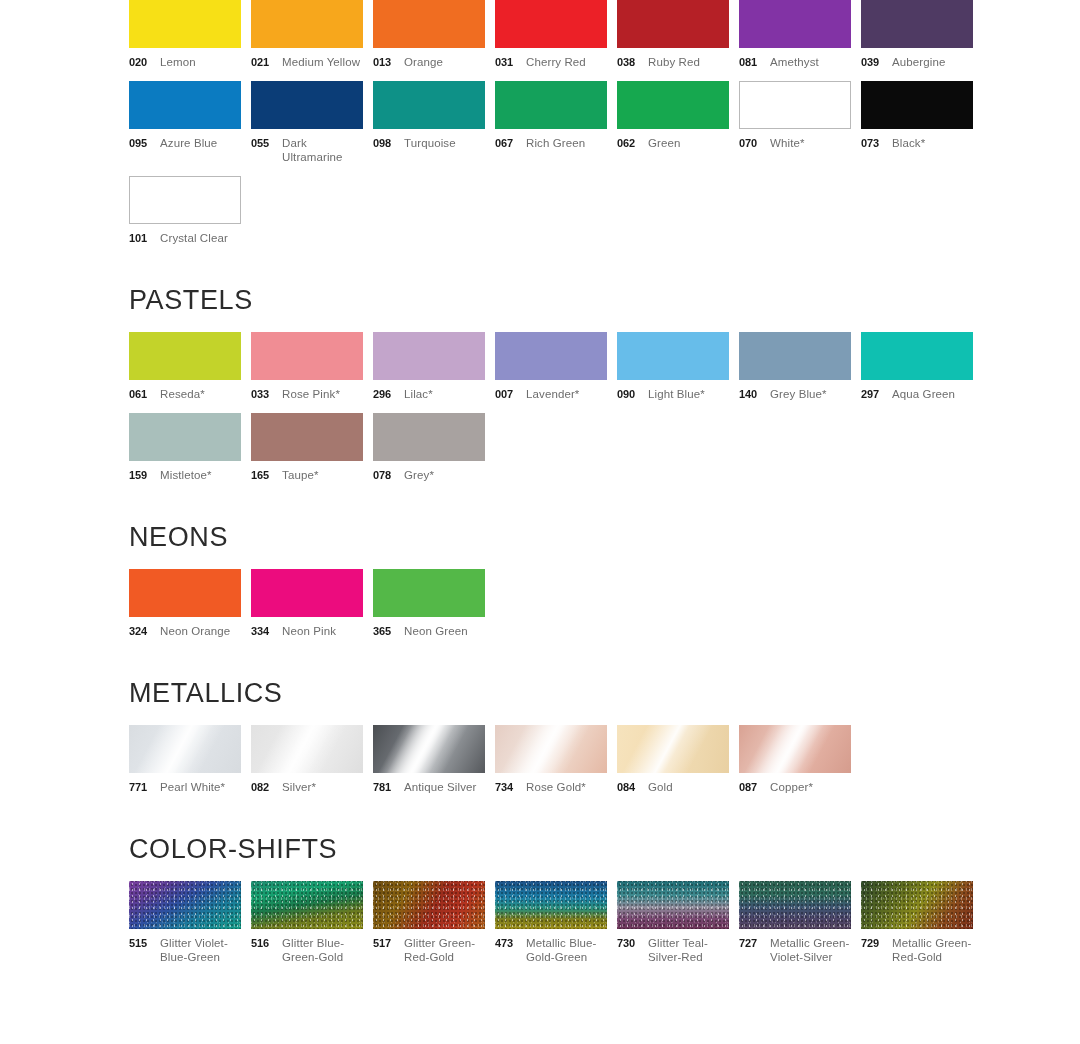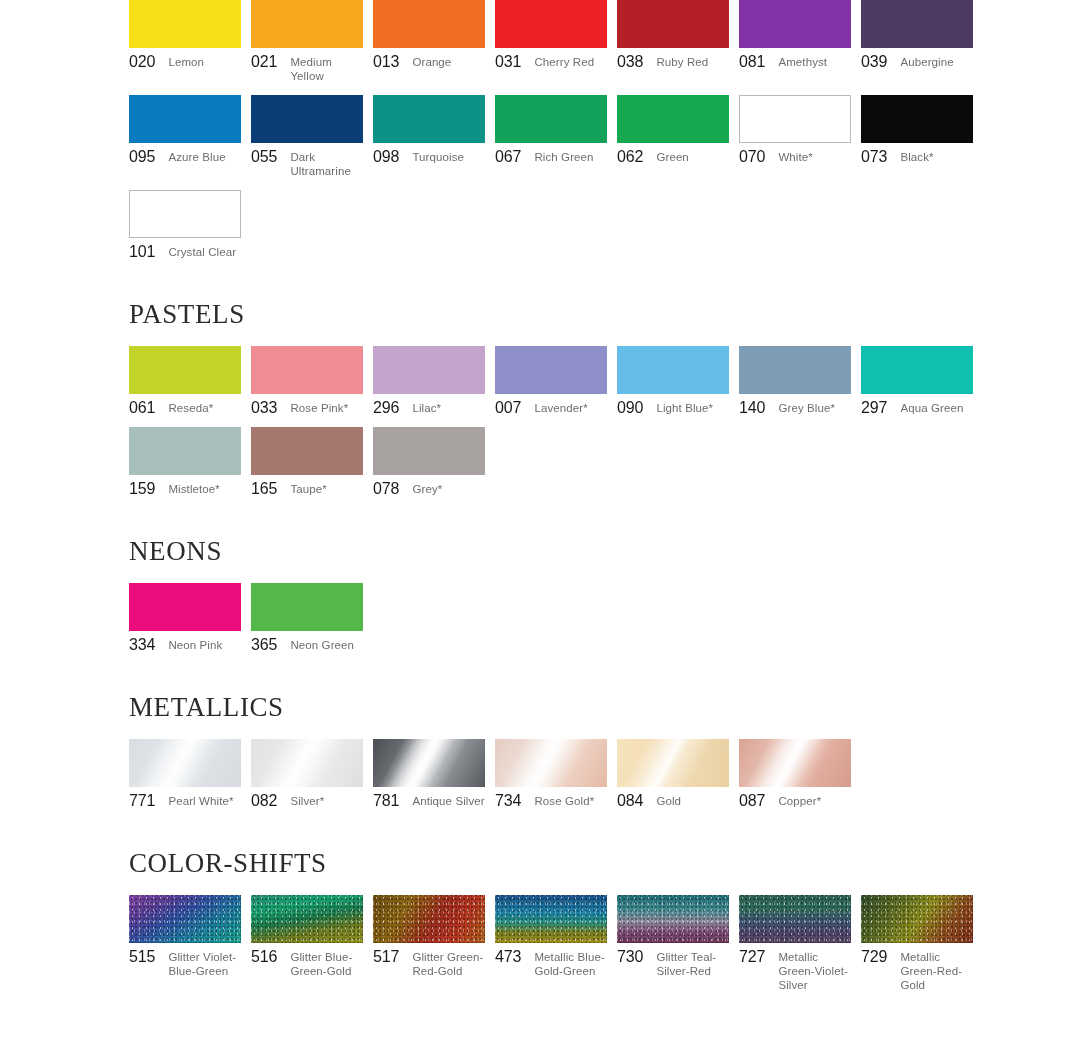--- a/index.html
+++ b/index.html
@@ -22,21 +22,21 @@
     width: 1080px;
     height: 1044px;
     padding: 0;
   }
 
   .section {
     padding-left: 129px;
   }
 
   .section-heading {
-    font-family: Liberation Serif, serif;
+    font-family: Liberation Sans, sans-serif;
     font-size: 27px;
     font-weight: 400;
     letter-spacing: 0.6px;
     color: #2b2b2b;
     line-height: 1;
     margin-top: 30px;
     margin-bottom: 18px;
   }
 
   .swatch-grid {
@@ -65,23 +65,23 @@
 
   .swatch-label {
     margin-top: 7px;
     font-size: 11.5px;
     line-height: 14px;
     display: flex;
     align-items: flex-start;
   }
 
   .swatch-code {
-    font-weight: 400;
+    font-weight: 700;
     color: #1a1a1a;
-    font-size: 16px;
+    font-size: 11px;
     letter-spacing: -0.1px;
     white-space: nowrap;
     flex: 0 0 auto;
   }
 
   .swatch-name {
     color: #6d6d6d;
     font-weight: 400;
     font-size: 11.5px;
     margin-left: 13px;
@@ -317,20 +317,27 @@
               <span class="swatch-code">078</span>
               <span class="swatch-name">Grey*</span>
             </div>
           </div>
         </div>
       </div>
       <div class="section">
         <div class="section-heading">NEONS</div>
         <div class="swatch-grid">
           <div class="swatch-cell">
+            <div class="swatch-chip" style="background: rgb(241, 90, 36);"></div>
+            <div class="swatch-label">
+              <span class="swatch-code">324</span>
+              <span class="swatch-name">Neon Orange</span>
+            </div>
+          </div>
+          <div class="swatch-cell">
             <div class="swatch-chip" style="background: rgb(236, 12, 126);"></div>
             <div class="swatch-label">
               <span class="swatch-code">334</span>
               <span class="swatch-name">Neon Pink</span>
             </div>
           </div>
           <div class="swatch-cell">
             <div class="swatch-chip" style="background: rgb(84, 184, 72);"></div>
             <div class="swatch-label">
               <span class="swatch-code">365</span>

